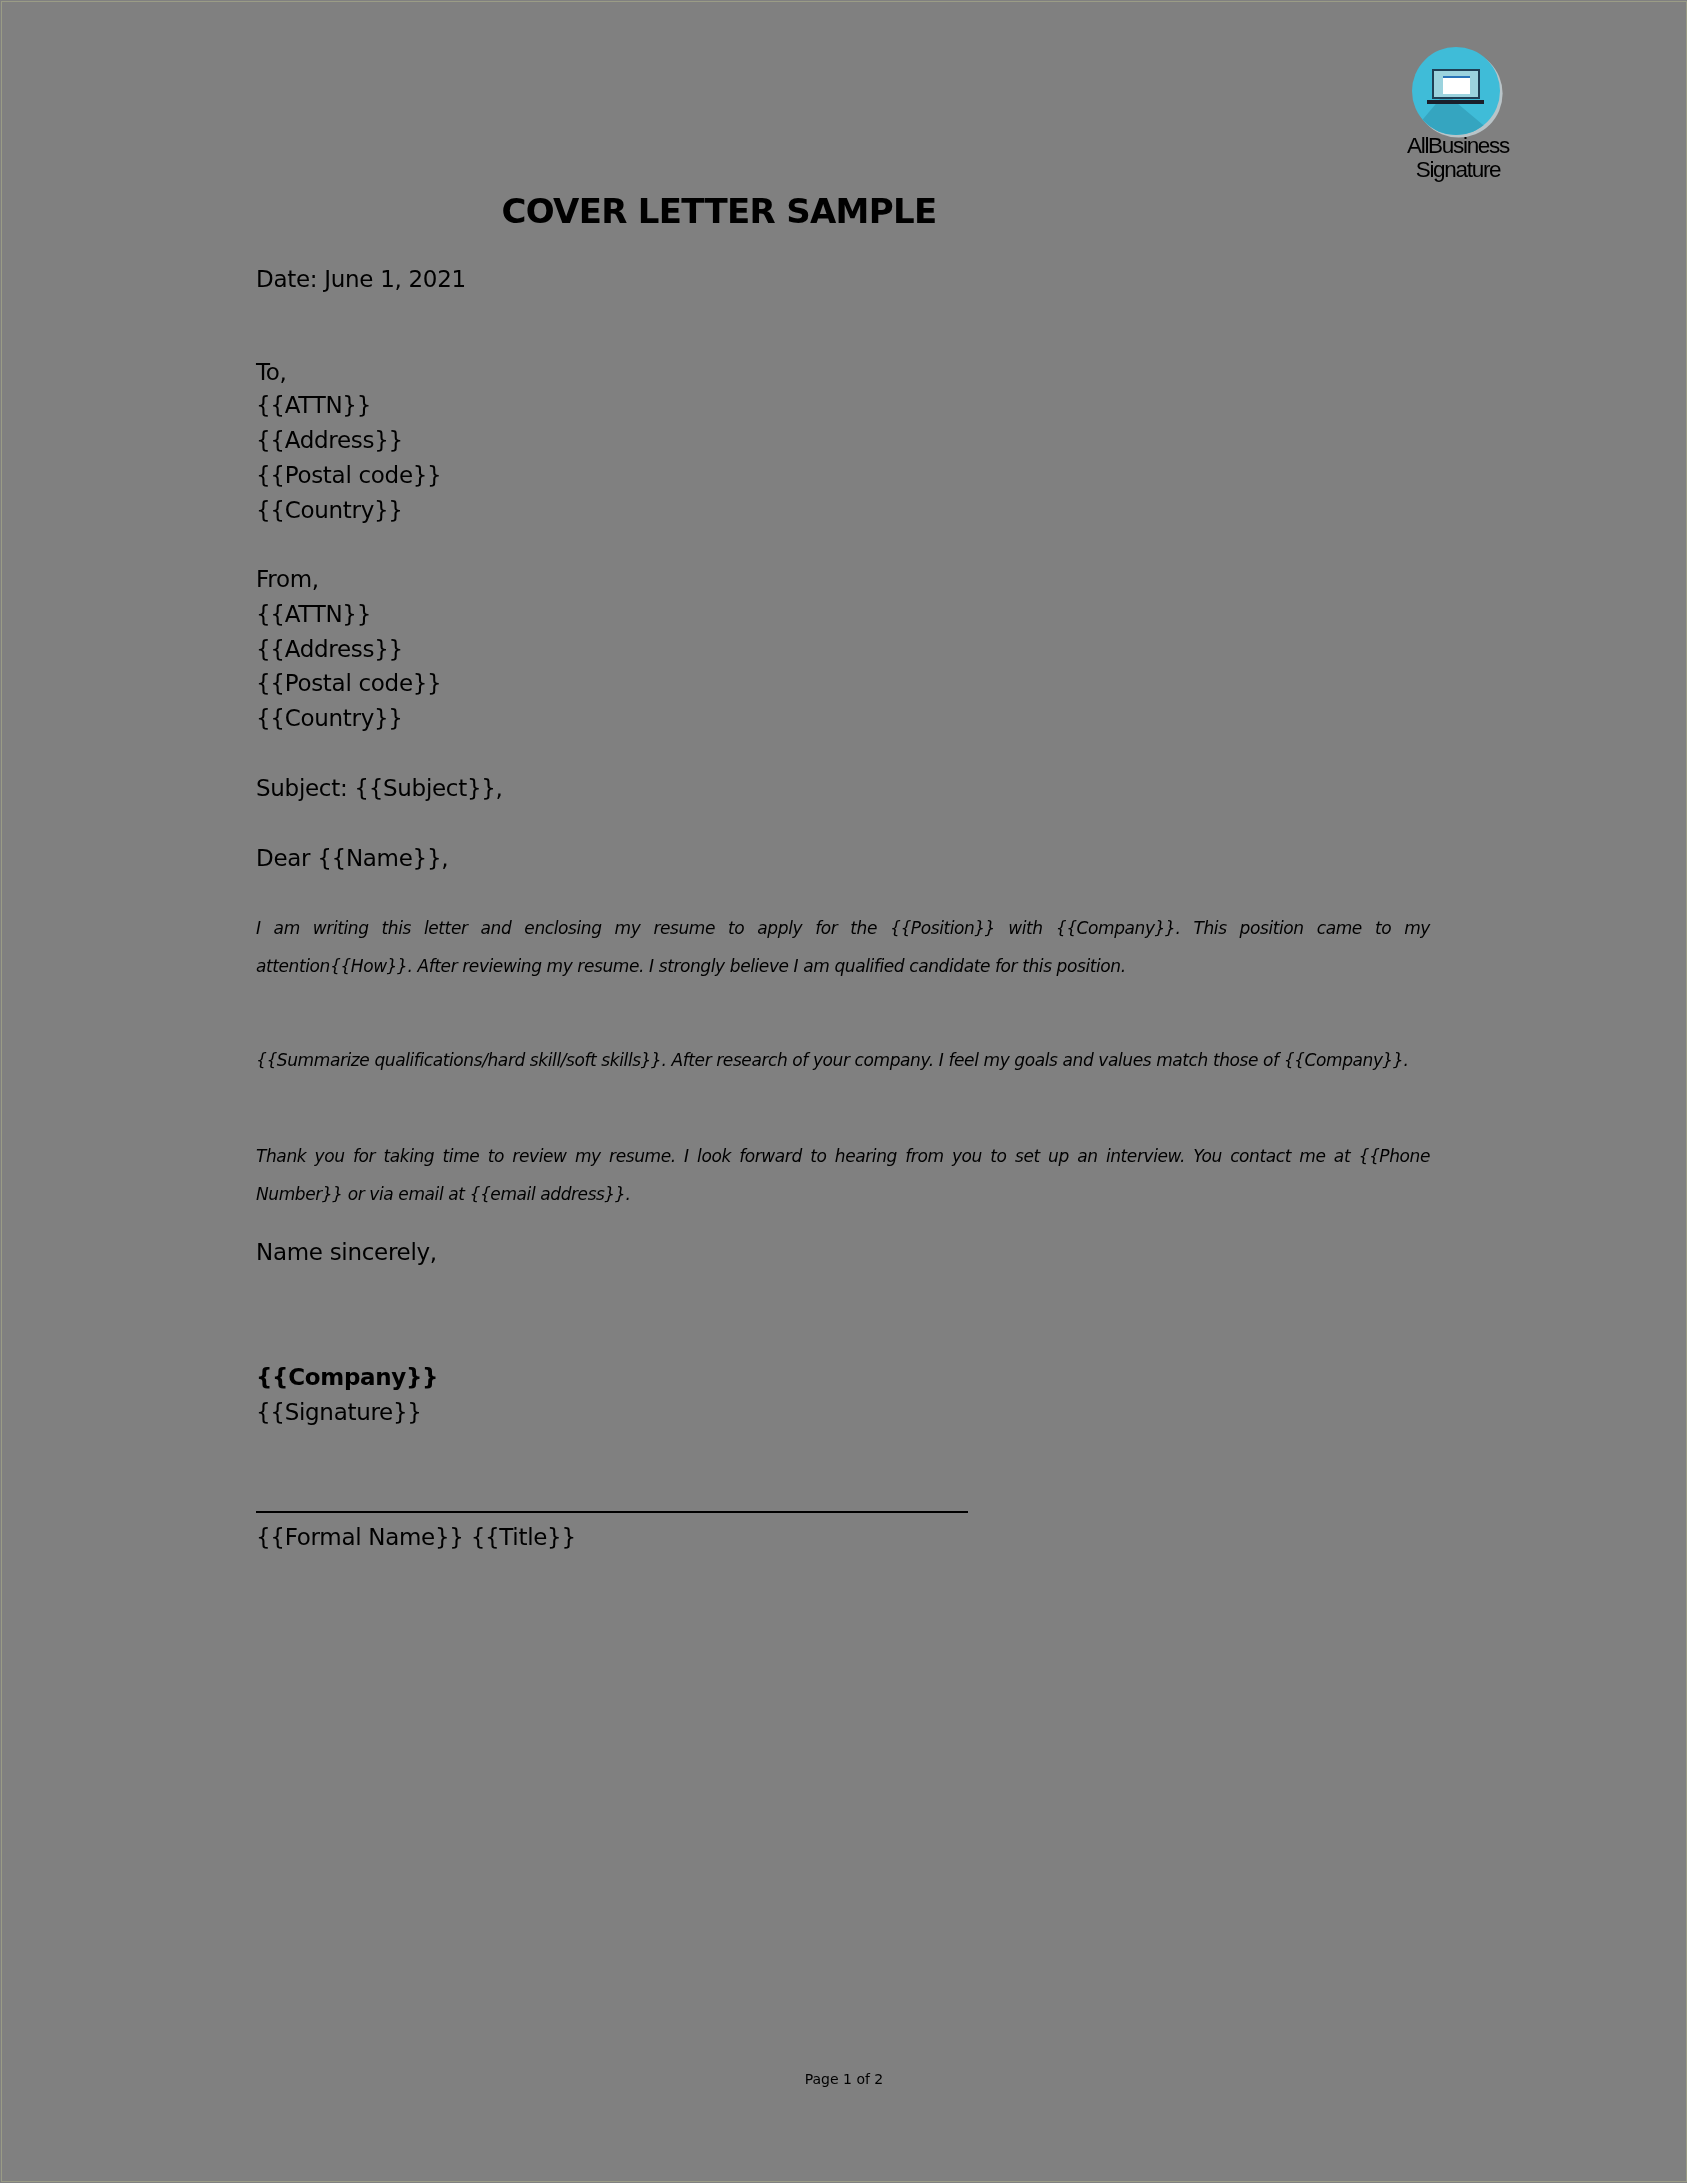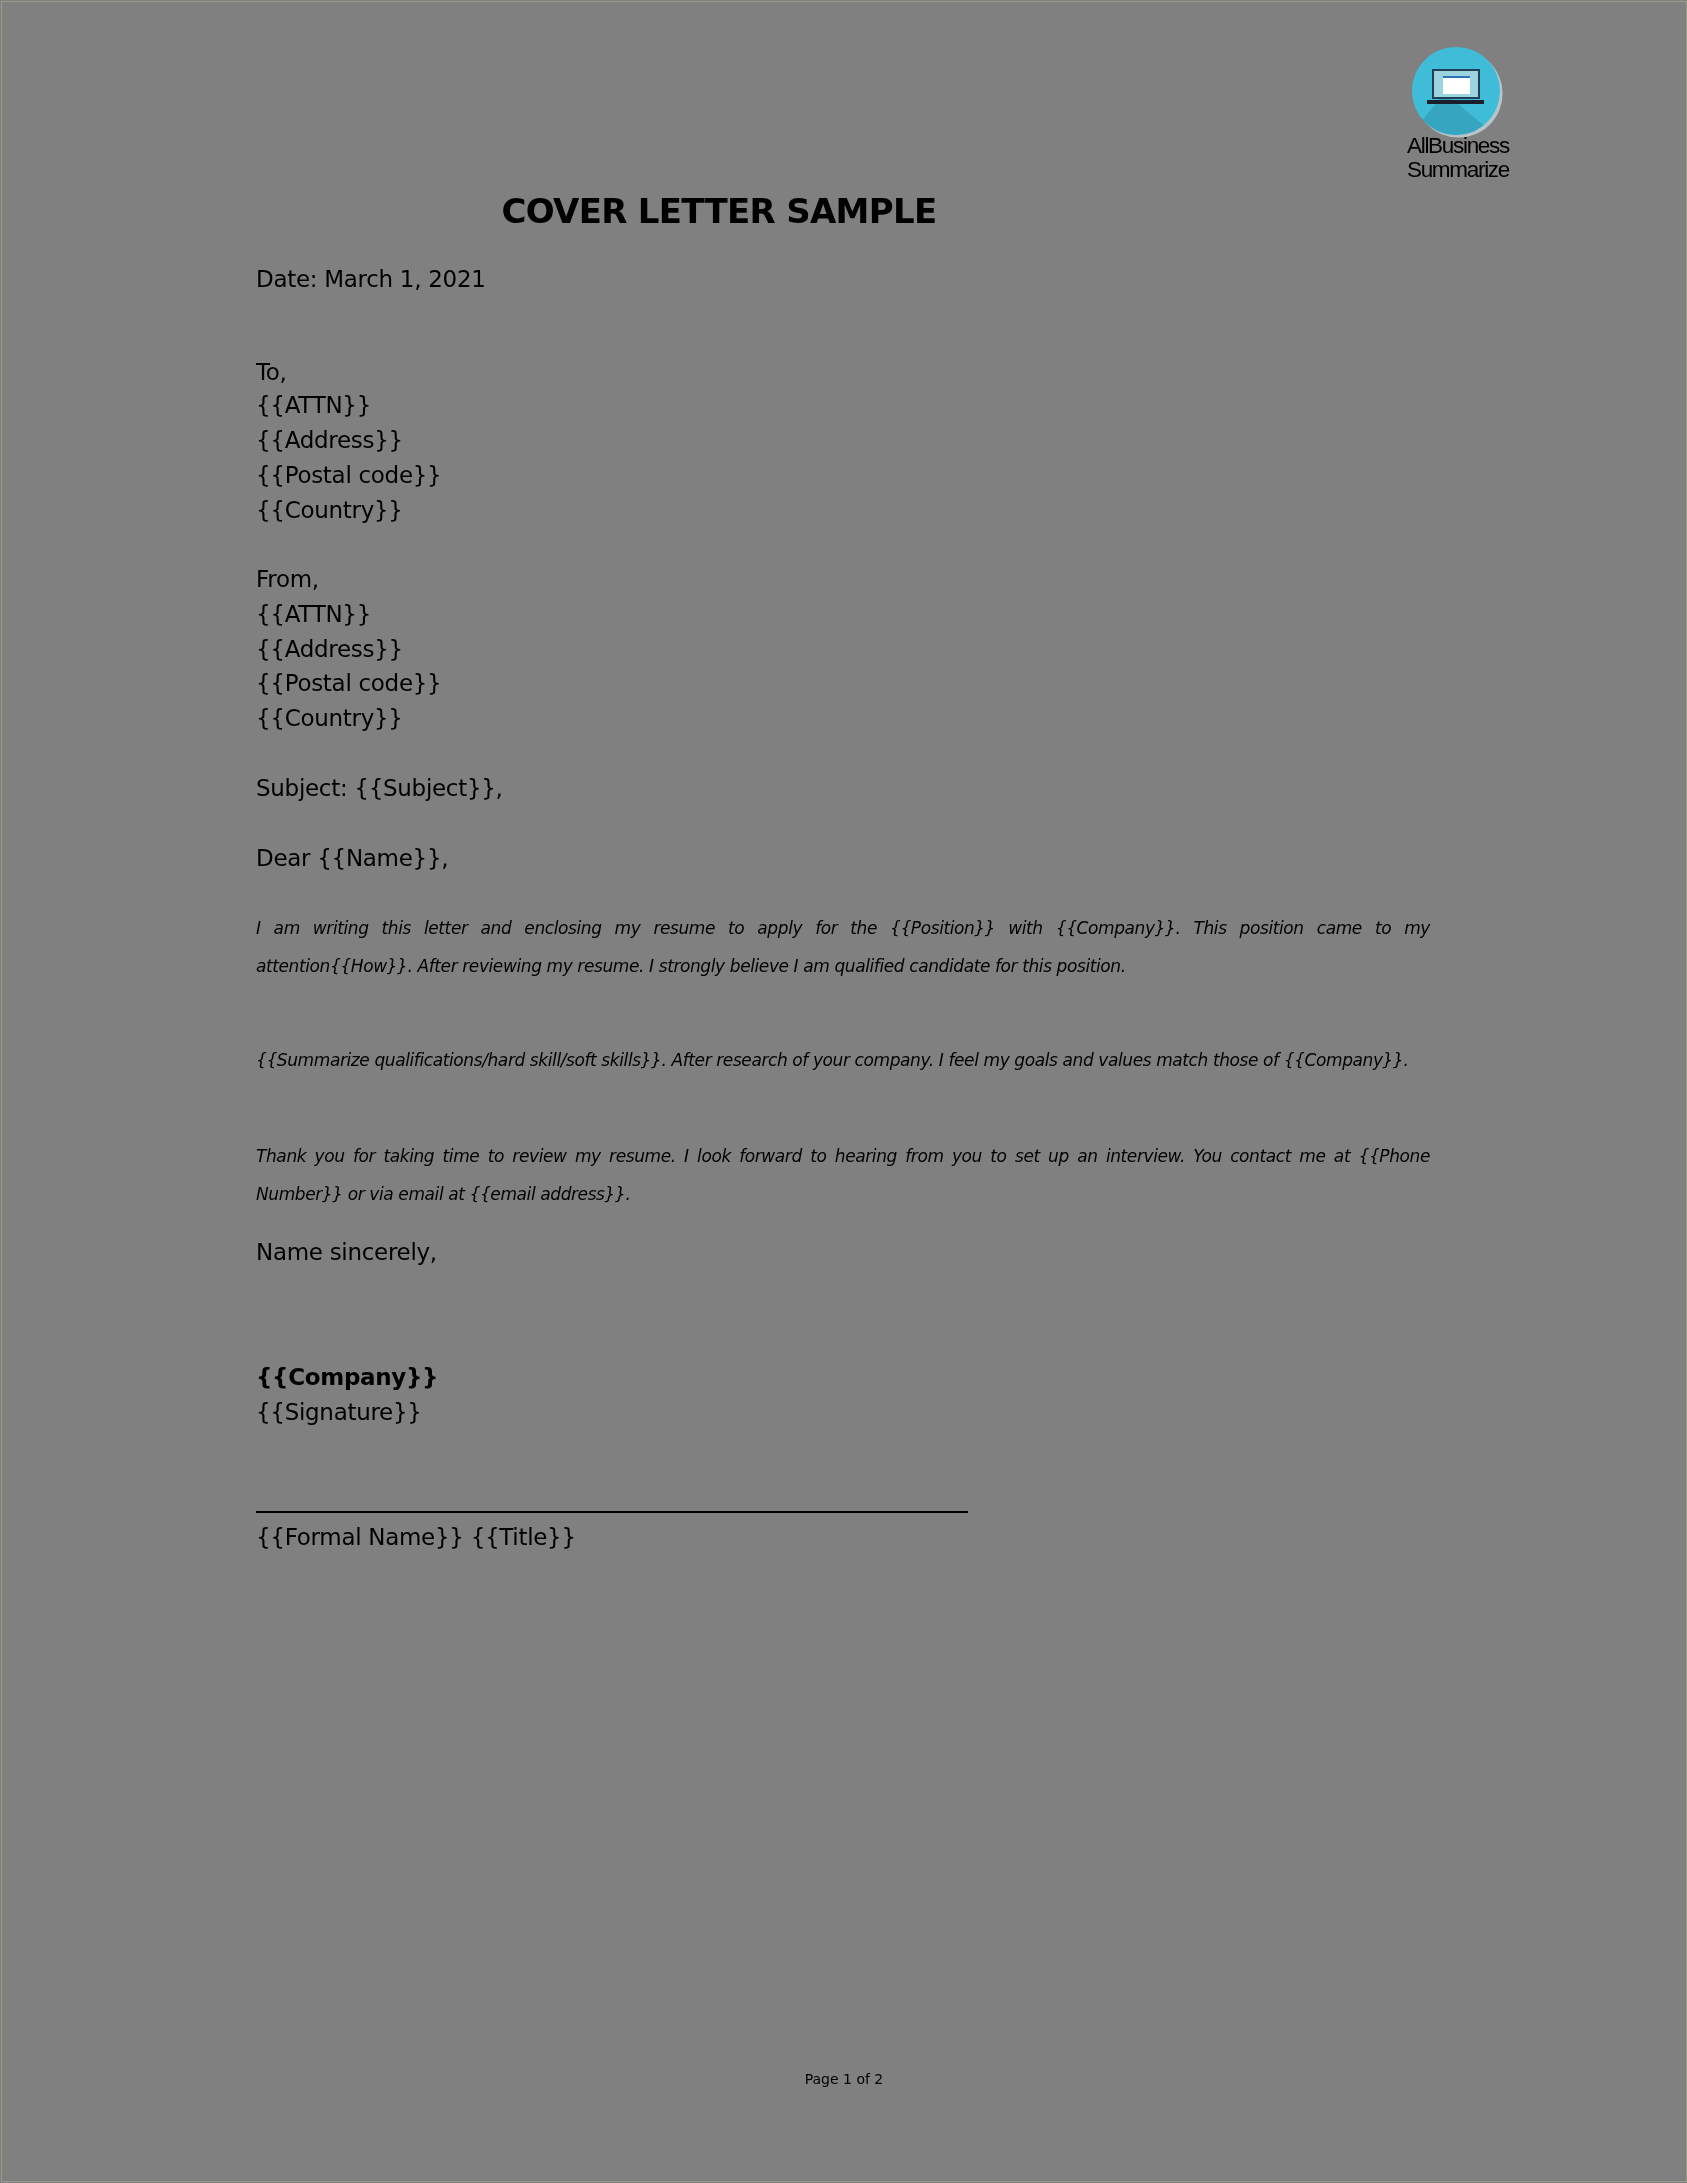--- a/index.html
+++ b/index.html
@@ -91,27 +91,27 @@
 <div class="logo">
   <div class="logo-circle">
     <div class="logo-shadow"></div>
     <div class="laptop-screen">
       <div class="laptop-window"></div>
     </div>
     <div class="laptop-base"></div>
   </div>
   <div class="logo-text">
     <div>AllBusiness</div>
-    <div>Summarize</div>
+    <div>Signature</div>
   </div>
 </div>
 
 <div class="title">COVER LETTER SAMPLE</div>
 
-<div class="line" style="top:262px">Date:  March 1, 2021</div>
+<div class="line" style="top:262px">Date:  June 1, 2021</div>
 
 <div class="line" style="top:355px">To,</div>
 <div class="line" style="top:388px">{{ATTN}}</div>
 <div class="line" style="top:423px">{{Address}}</div>
 <div class="line" style="top:458px">{{Postal code}}</div>
 <div class="line" style="top:493px">{{Country}}</div>
 
 <div class="line" style="top:562px">From,</div>
 <div class="line" style="top:597px">{{ATTN}}</div>
 <div class="line" style="top:632px">{{Address}}</div>

